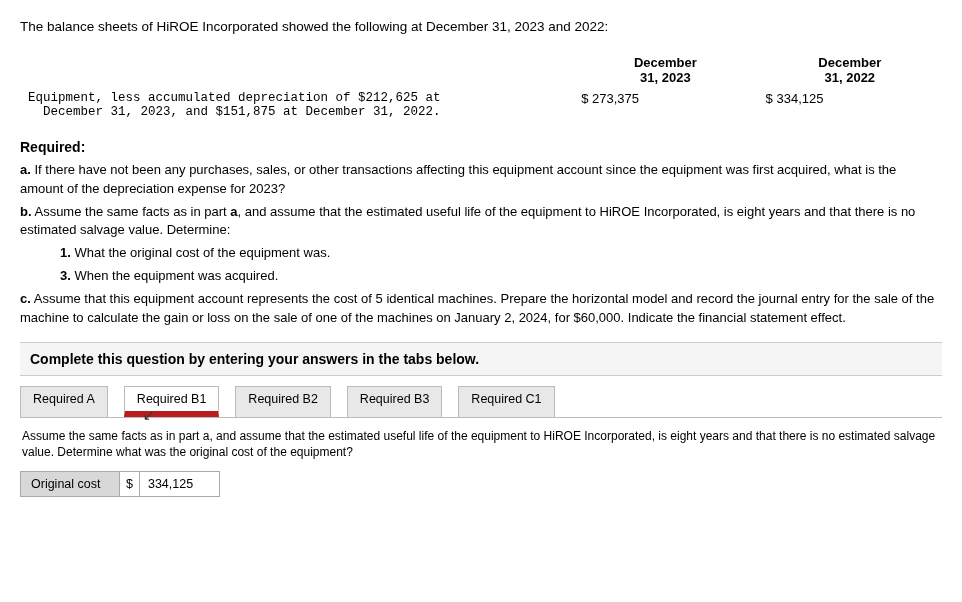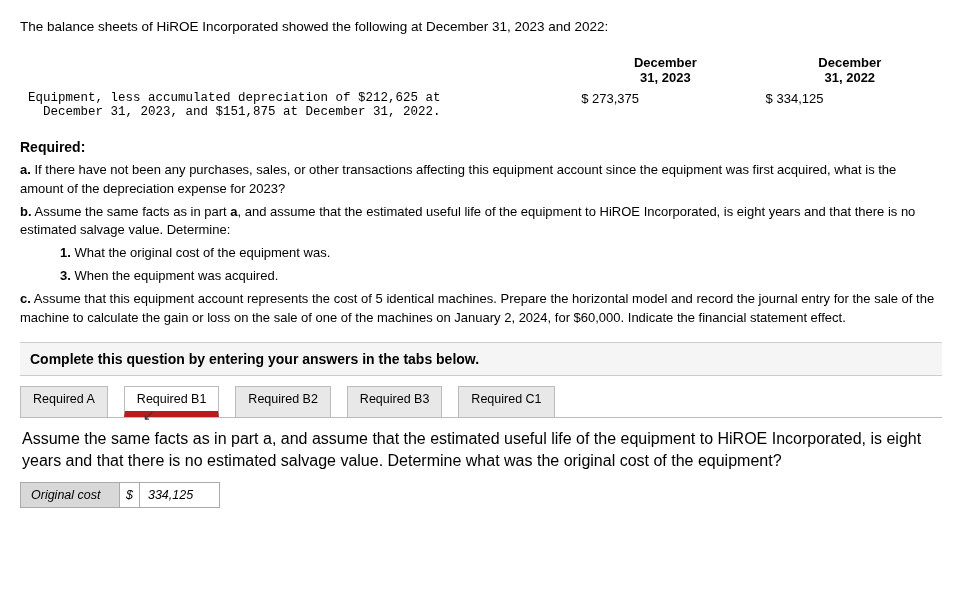--- a/index.html
+++ b/index.html
@@ -89,31 +89,30 @@
       margin-right: 16px;
       position: relative;
     }
     .tab.active {
       background: #fff;
       border-bottom: 6px solid #b91c1c;
       font-weight: normal;
       z-index: 1;
     }
     .tab-desc {
-      font-size: 16px;
+      font-size: 12px;
       margin-bottom: 10px;
       line-height: 1.4;
       padding: 0 2px;
     }
     .input-row {
       display: flex;
       align-items: flex-start;
       gap: 0;
       margin-top: 5px;
-      font-style: italic;
     }
     .input-label {
       background: #d8d8d8;
       border: 1px solid #aaa;
       padding: 5px 10px;
       font-size: 12.5px;
       min-width: 100px;
     }
     .dollar-sign {
       border: 1px solid #aaa;

